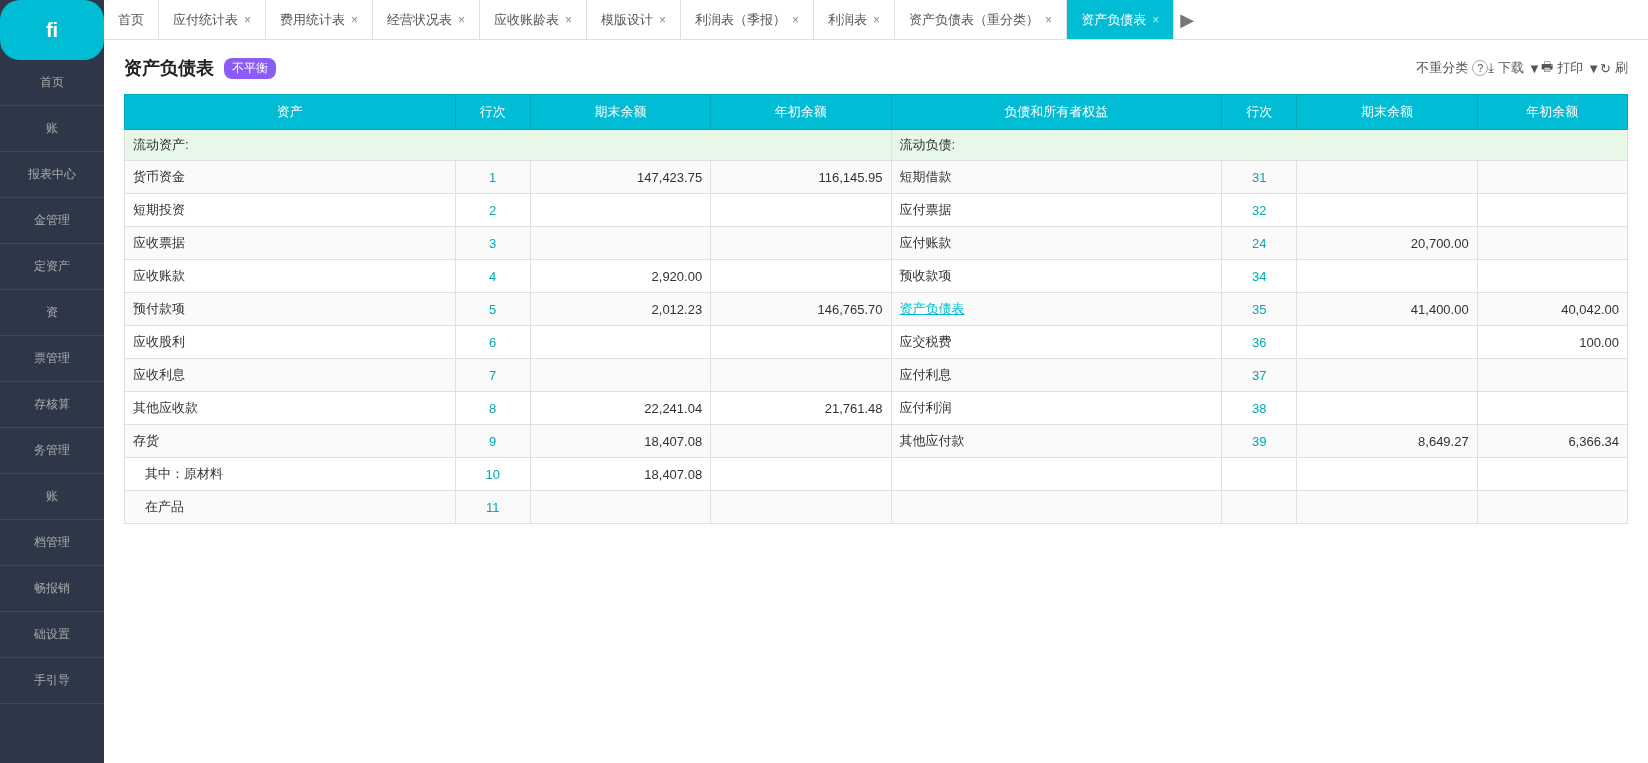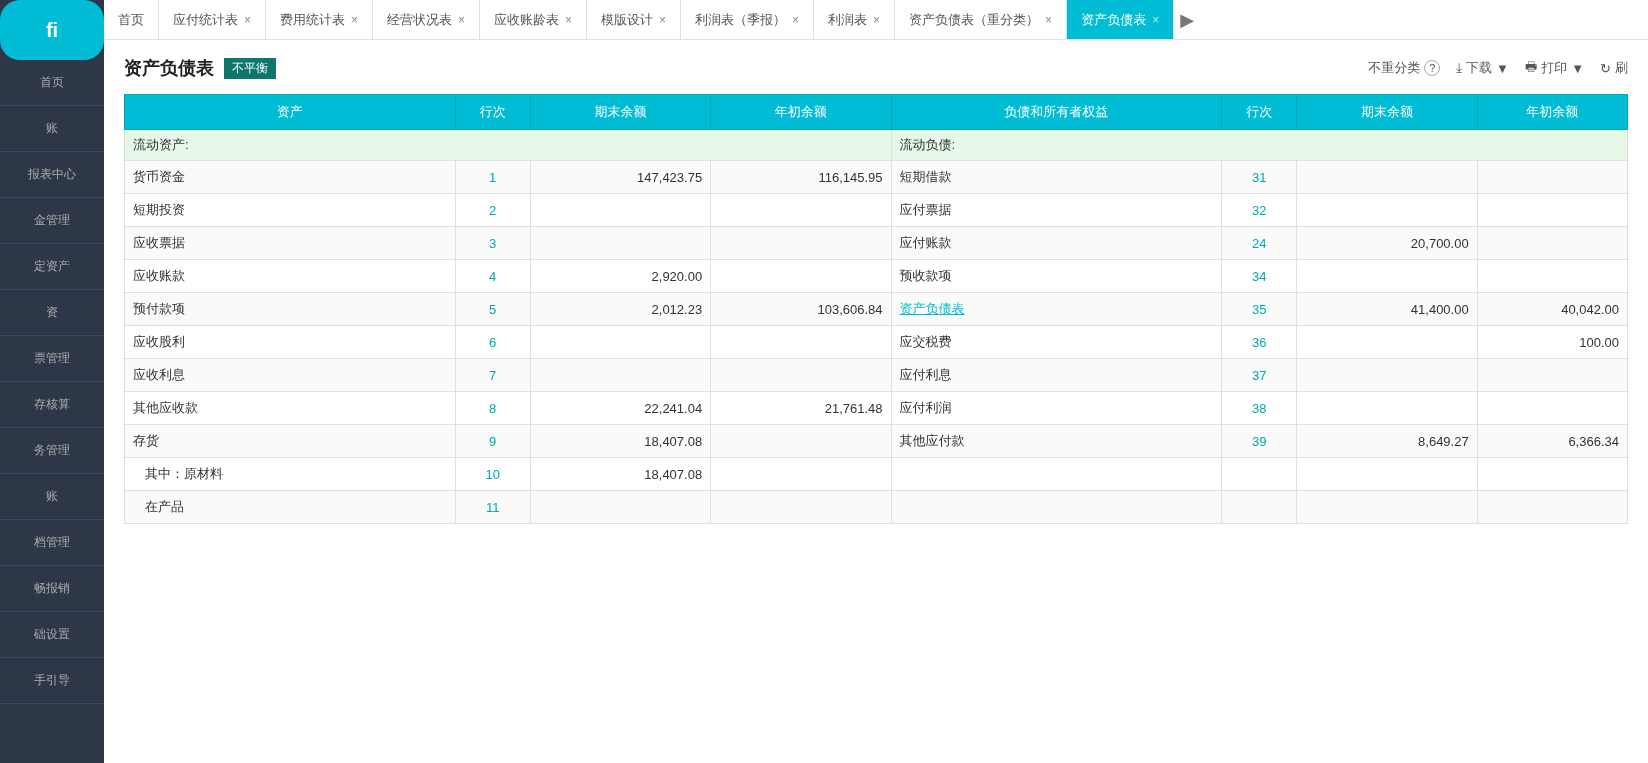--- a/index.html
+++ b/index.html
@@ -98,30 +98,29 @@
       display: flex;
       align-items: center;
       gap: 10px;
     }
     .page-title {
       font-size: 18px;
       font-weight: bold;
       color: #222;
     }
     .badge-unbalanced {
-      background: #0f766e;
+      background: #8b5cf6;
       color: #fff;
       font-size: 12px;
       padding: 2px 8px;
-      border-radius: 0;
+      border-radius: 8px;
     }
     .page-actions {
       display: flex;
       align-items: center;
-      gap: 16px;
       font-size: 13px;
       color: #555;
       text-align: center;
     }
     .page-actions .action-btn {
       display: flex;
       align-items: center;
       gap: 4px;
       cursor: pointer;
       color: #555;
@@ -329,21 +328,21 @@
       <td class="amount"></td>
       <td class="text-left">预收款项</td>
       <td class="row-num">34</td>
       <td class="amount"></td>
       <td class="amount"></td>
     </tr>
           <tr>
       <td class="text-left">预付款项</td>
       <td class="row-num">5</td>
       <td class="amount">2,012.23</td>
-      <td class="amount">103,606.84</td>
+      <td class="amount">146,765.70</td>
       <td class="text-left" style="color:#00bcd4;text-decoration:underline;cursor:pointer;">资产负债表</td>
       <td class="row-num">35</td>
       <td class="amount">41,400.00</td>
       <td class="amount">40,042.00</td>
     </tr>
           <tr>
       <td class="text-left">应收股利</td>
       <td class="row-num">6</td>
       <td class="amount"></td>
       <td class="amount"></td>

